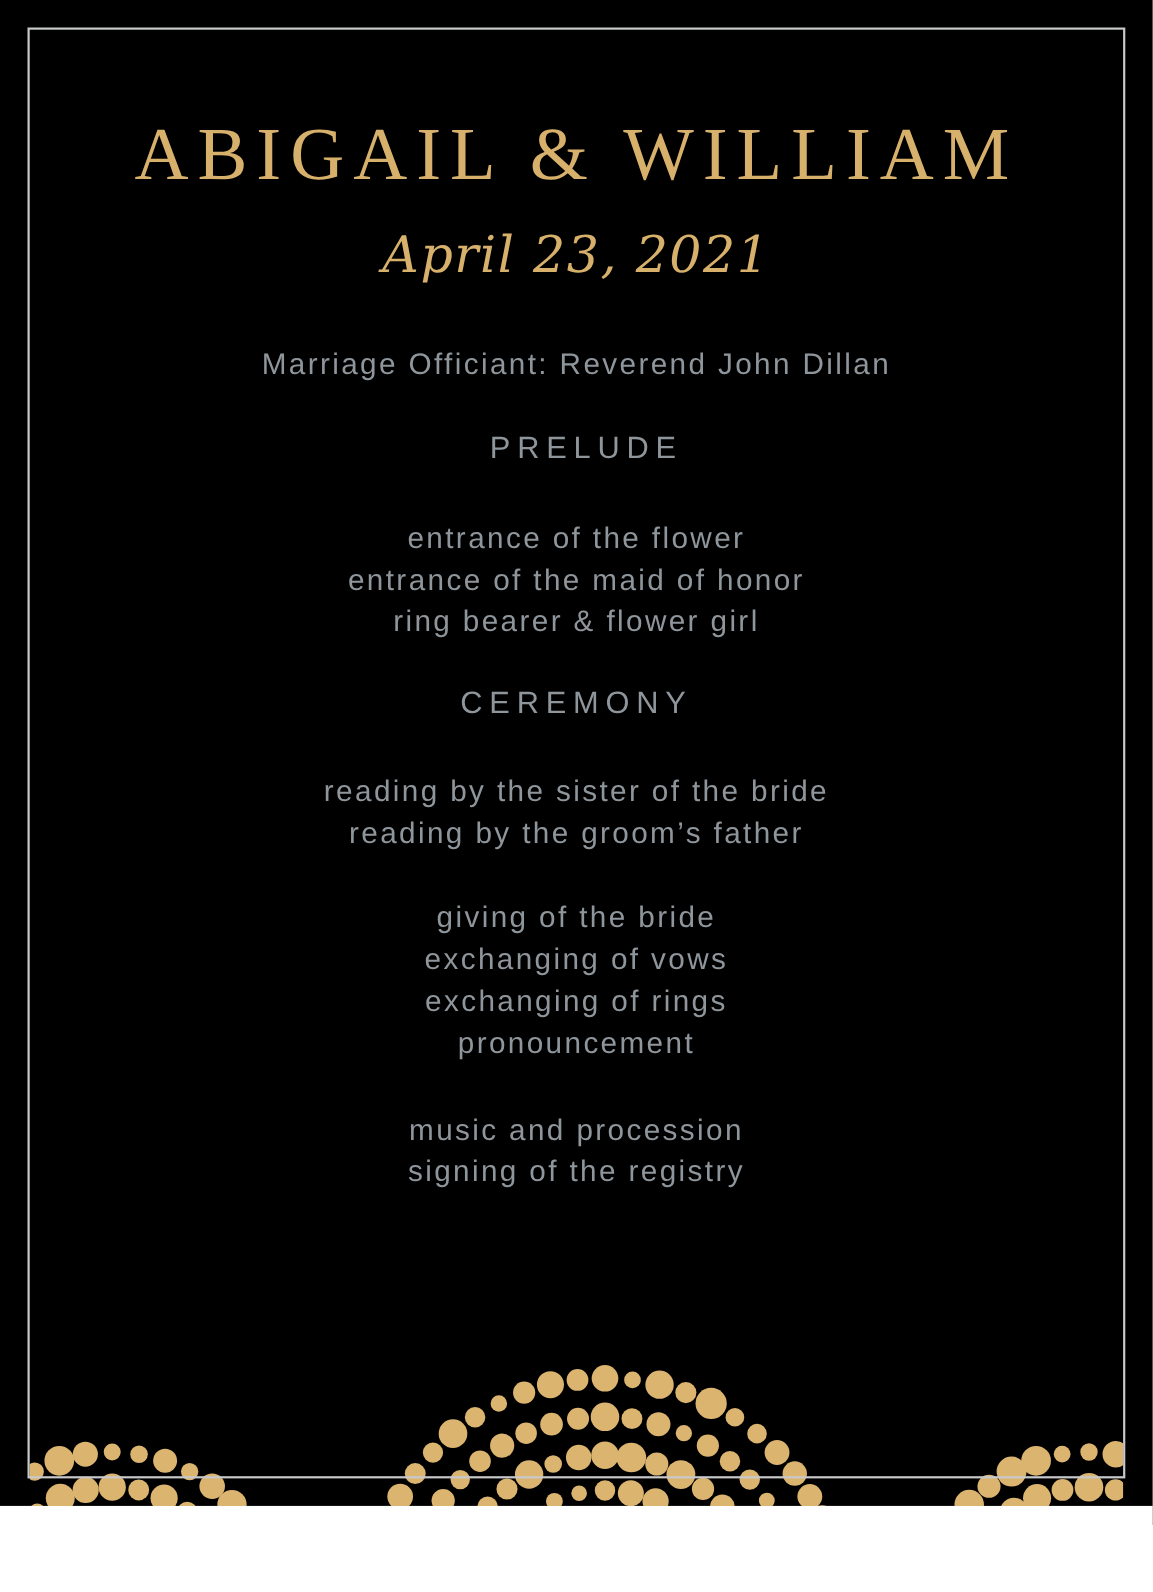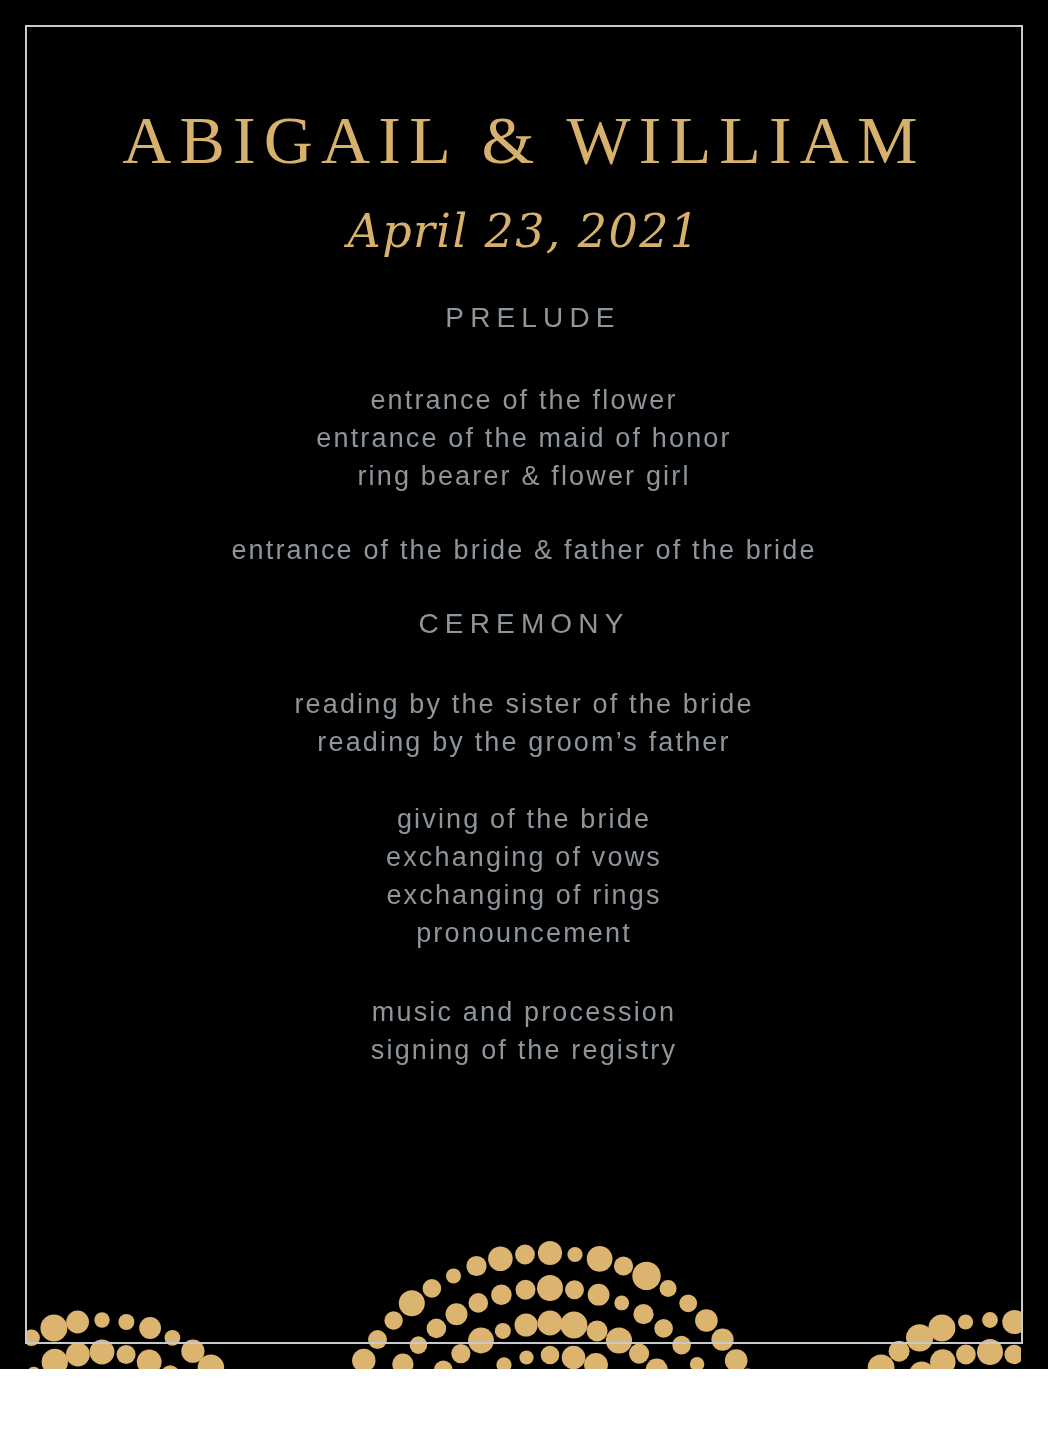--- a/index.html
+++ b/index.html
@@ -302,32 +302,30 @@
         <circle cx="1137.5" cy="1455.8" r="9.2"></circle>
       </g>
   </svg>
 
   <div class="frame"></div>
 
   <div class="content">
     <h1 class="title">ABIGAIL &amp; WILLIAM</h1>
     <div class="date">April 23, 2021</div>
 
+    <div class="line officiant">Marriage Officiant: Reverend John Dillan</div>
 
     <div class="heading h-prelude">PRELUDE</div>
 
     <div class="group g1">
       <div class="line">entrance of the flower</div>
       <div class="line">entrance of the maid of honor</div>
       <div class="line">ring bearer &amp; flower girl</div>
     </div>
 
-    <div class="group g2">
-      <div class="line">entrance of the bride &amp; father of the bride</div>
-    </div>
 
     <div class="heading h-ceremony">CEREMONY</div>
 
     <div class="group g3">
       <div class="line">reading by the sister of the bride</div>
       <div class="line">reading by the groom’s father</div>
     </div>
 
     <div class="group g4">
       <div class="line">giving of the bride</div>

